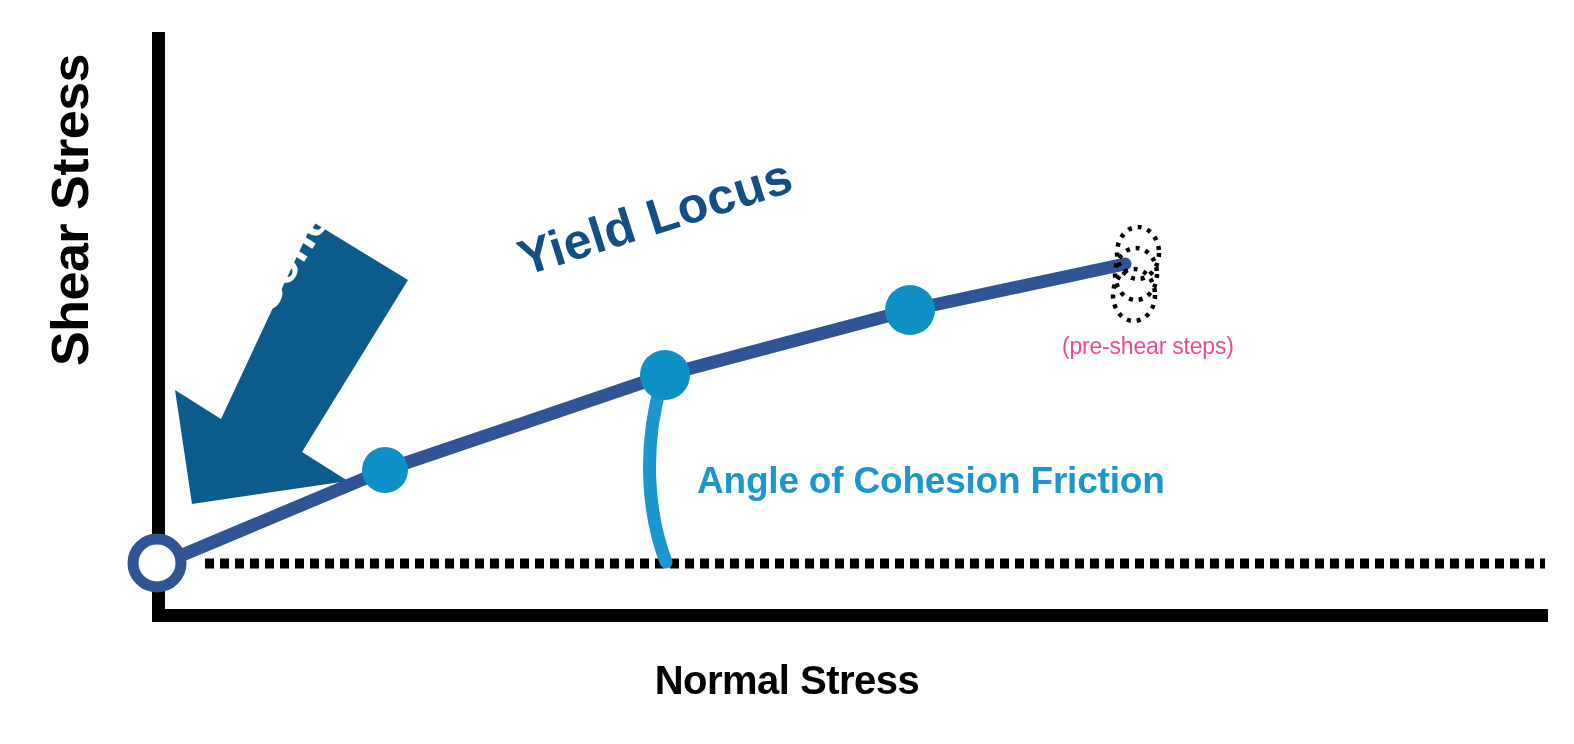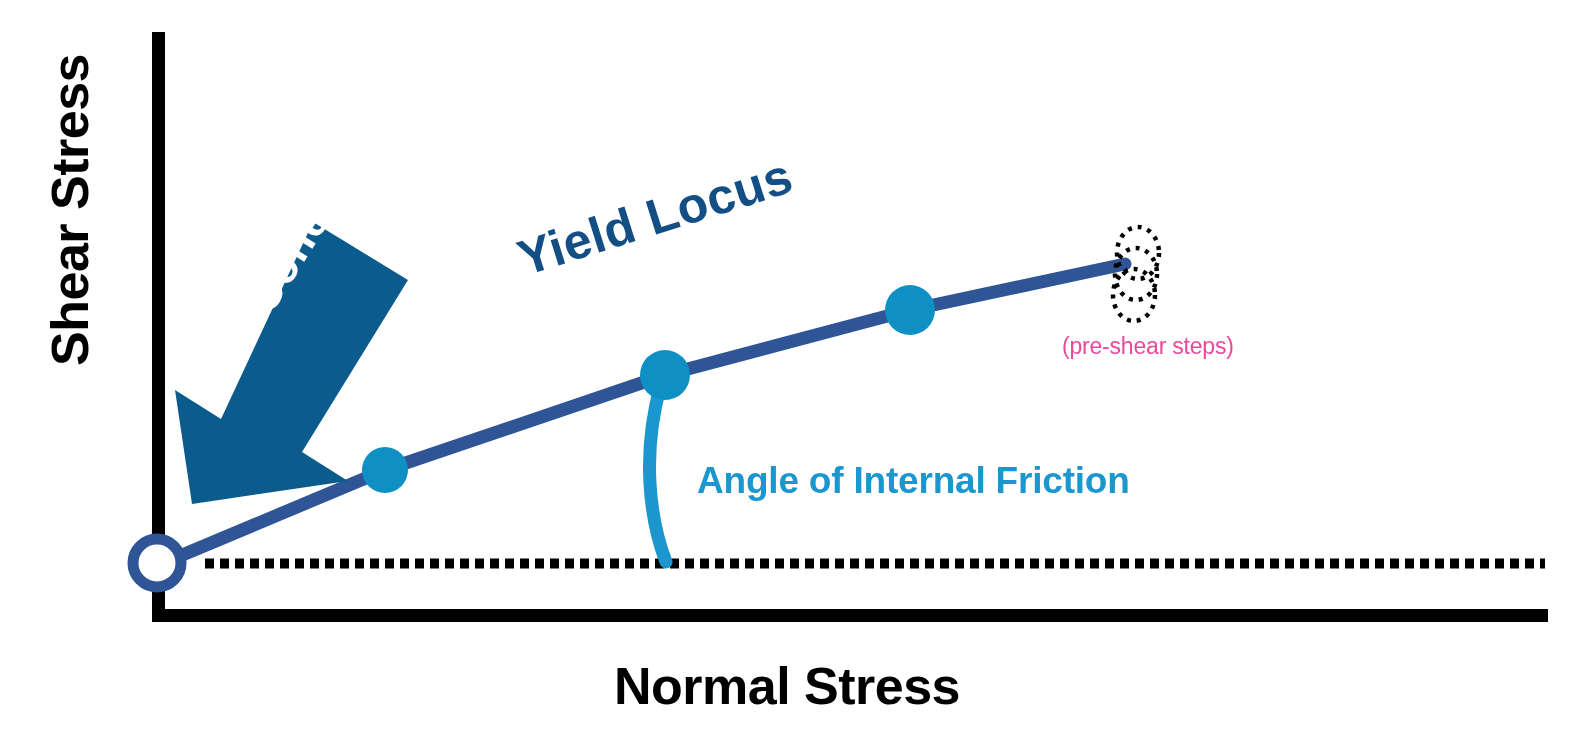--- a/index.html
+++ b/index.html
@@ -47,21 +47,21 @@
     font-weight: bold;
     color: #000000;
     letter-spacing: -0.5px;
   }
   
   #x-axis-title {
     left: 0px;
     top: 660px;
     width: 1574px;
     text-align: center;
-    font-size: 52px;
+    font-size: 40px;
     font-weight: bold;
     color: #000000;
     letter-spacing: -0.5px;
   }
   
   #yield-locus-label {
     left: 512px;
     top: 236px;
     font-size: 50px;
     font-weight: bold;
@@ -148,17 +148,17 @@
   <div class="lbl" id="y-axis-title">
     <span>Shear Stress</span>
   </div>
 
   <div class="lbl" id="x-axis-title">Normal Stress</div>
 
   <div class="lbl" id="yield-locus-label">Yield Locus</div>
 
   <div class="lbl" id="cohesion-label">Cohesion</div>
 
-  <div class="lbl" id="angle-friction-label">Angle of Internal Friction</div>
+  <div class="lbl" id="angle-friction-label">Angle of Cohesion Friction</div>
 
   <div class="lbl" id="pre-shear-label">(pre-shear steps)</div>
 
 </div>
 
 </body></html>

